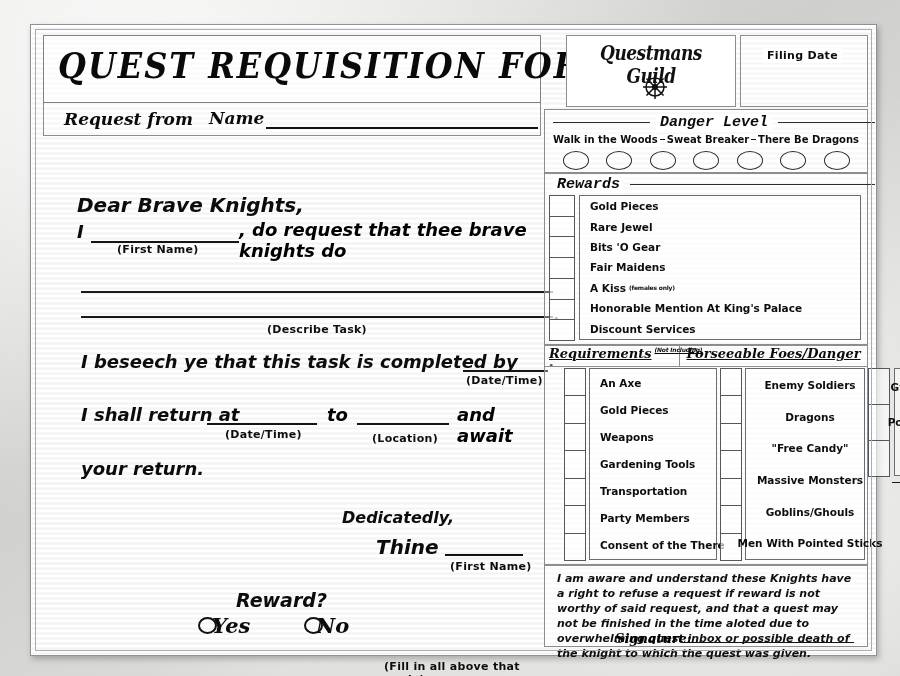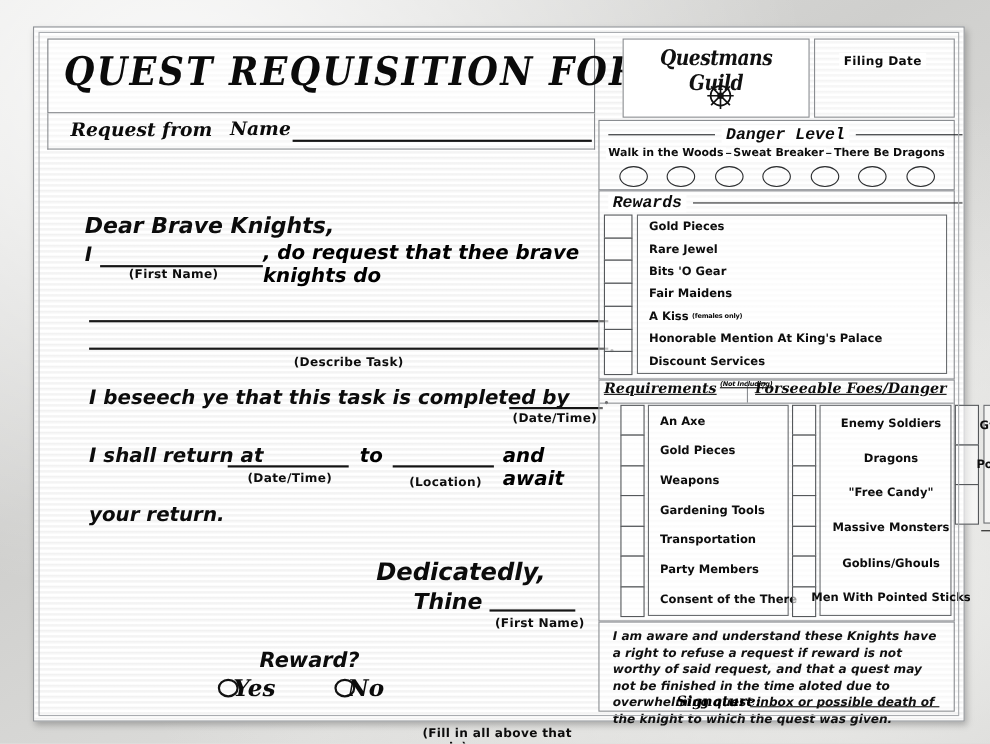--- a/index.html
+++ b/index.html
@@ -64,21 +64,21 @@
   .cap-dt1{position:absolute;left:427px;top:341px;}
   .l-shall{left:42px;top:371px;font-size:18px;}
   .blank3{position:absolute;left:168px;top:390px;width:110px;border-bottom:2px solid #141414;}
   .word-to{position:absolute;left:288px;top:371px;font-size:18px;font-family:"DejaVu Sans",sans-serif;font-weight:bold;font-style:italic;}
   .blank4{position:absolute;left:318px;top:390px;width:92px;border-bottom:2px solid #141414;}
   .word-await{position:absolute;left:418px;top:371px;font-size:18px;font-family:"DejaVu Sans",sans-serif;font-weight:bold;font-style:italic;}
   .cap-dt2{position:absolute;left:186px;top:395px;}
   .cap-loc{position:absolute;left:333px;top:399px;}
   .l-yourreturn{left:42px;top:425px;font-size:18px;}
 
-  .l-ded{left:303px;top:475px;font-size:22px;}
+  .l-ded{left:303px;top:475px;font-size:16px;}
   .l-thine{left:337px;top:502px;font-size:20px;}
   .blank5{position:absolute;left:406px;top:521px;width:78px;border-bottom:2px solid #141414;}
   .cap-first2{position:absolute;left:411px;top:527px;}
 
   .l-reward{left:197px;top:556px;font-size:19px;}
   .yesno{position:absolute;font-family:"DejaVu Serif",serif;font-style:italic;font-weight:bold;font-size:21px;color:#0b0b0b;}
   .yes{left:173px;top:580px;}
   .no{left:277px;top:580px;}
   .ring{position:absolute;width:15px;height:13px;border:2px solid #111;border-radius:50%;}
   .ring-yes{left:159px;top:584px;}

